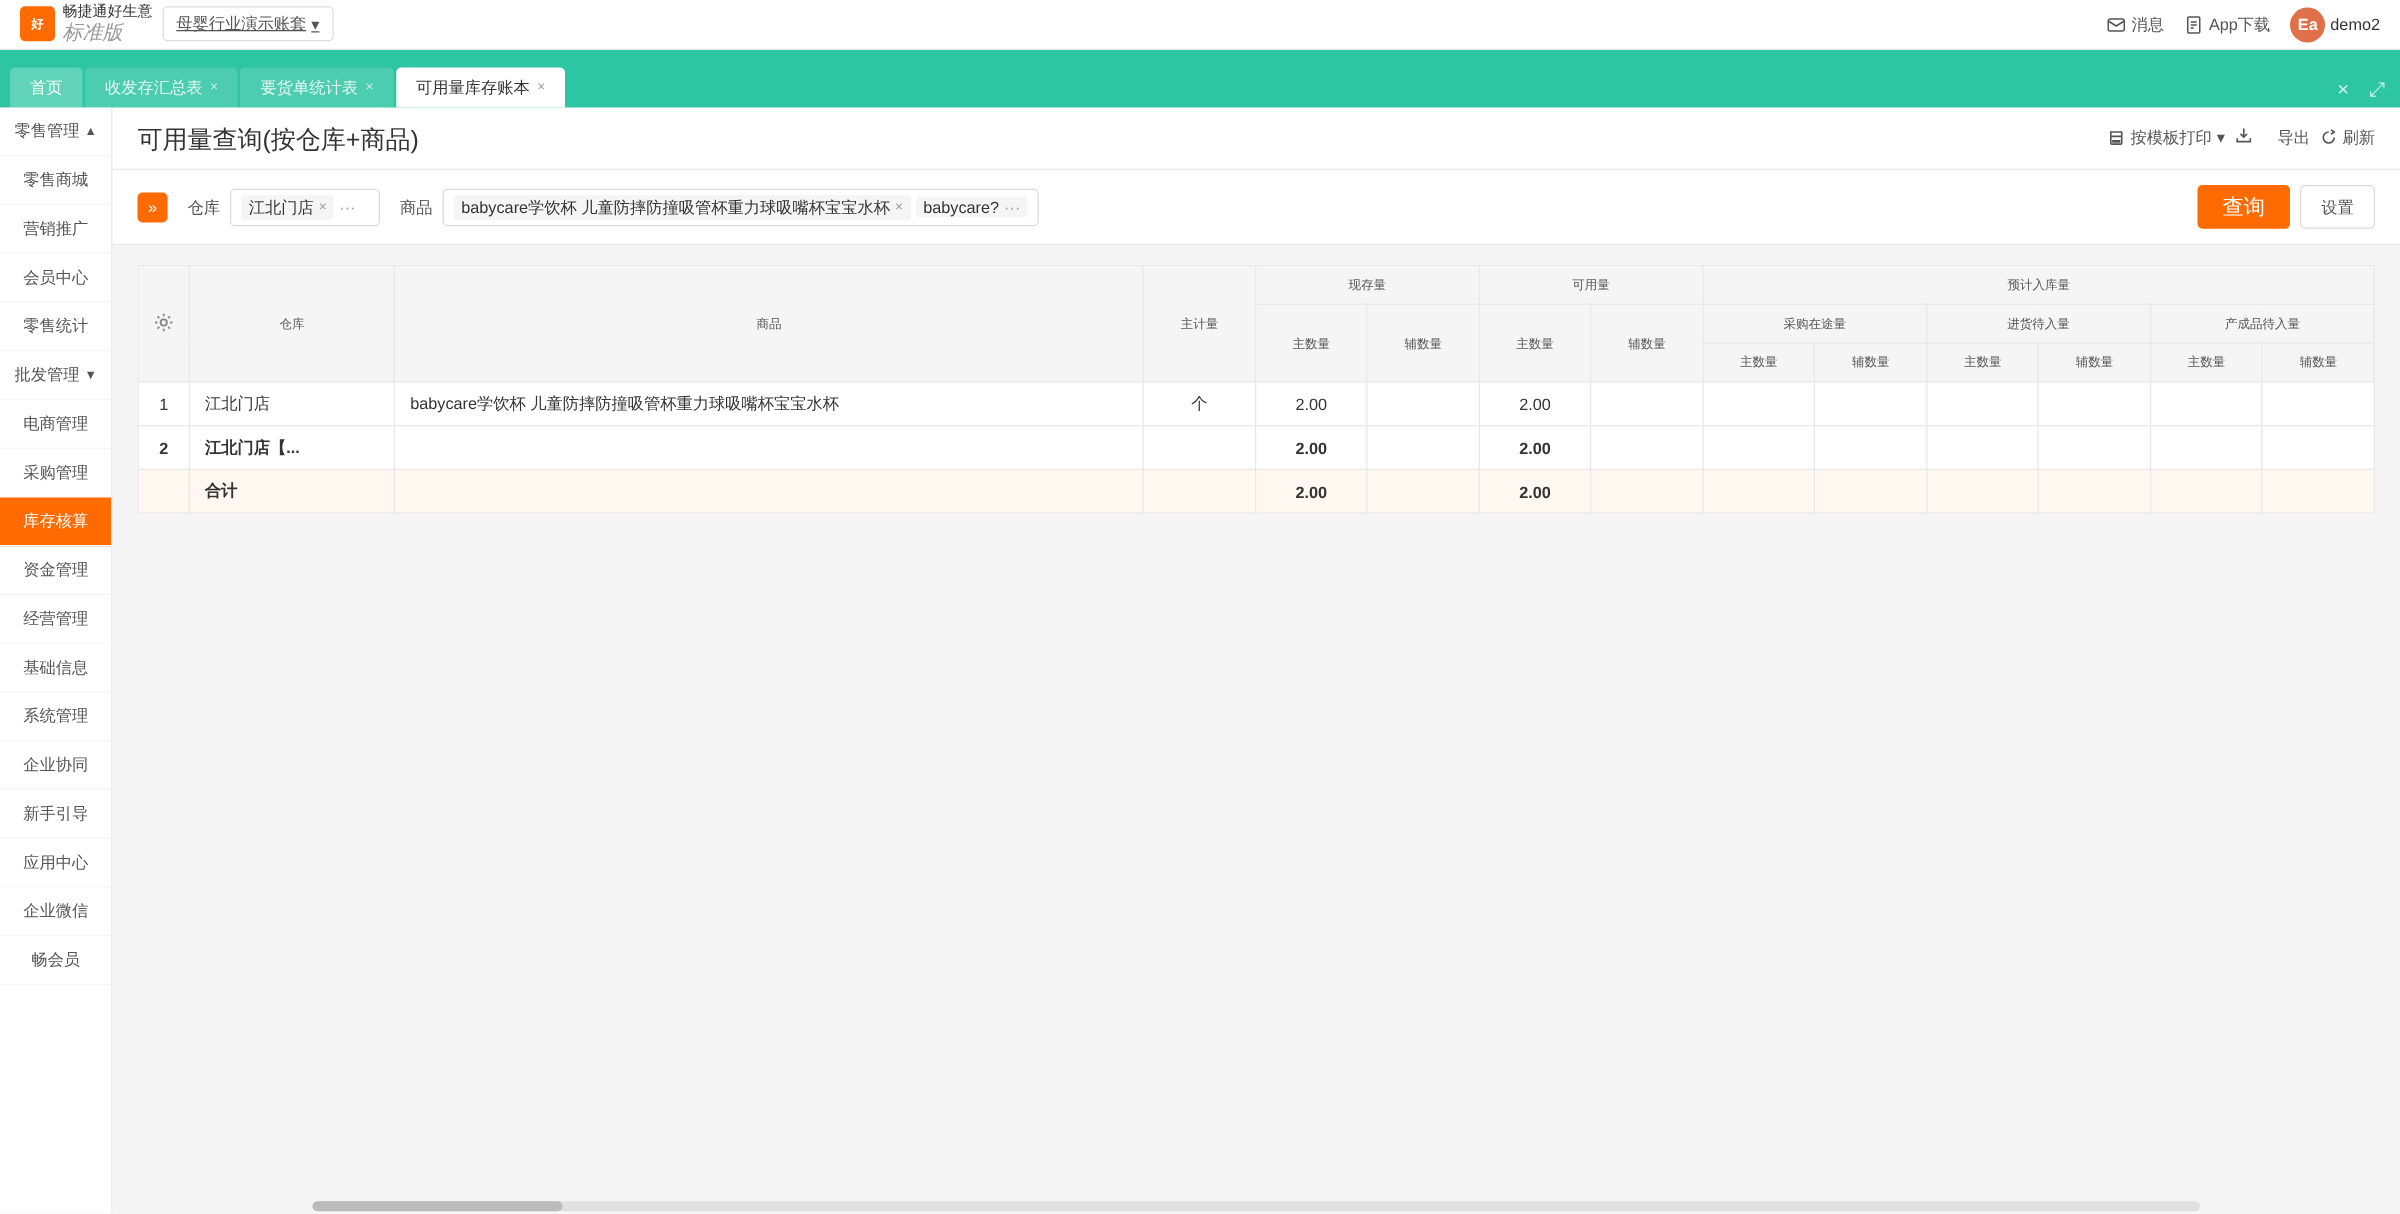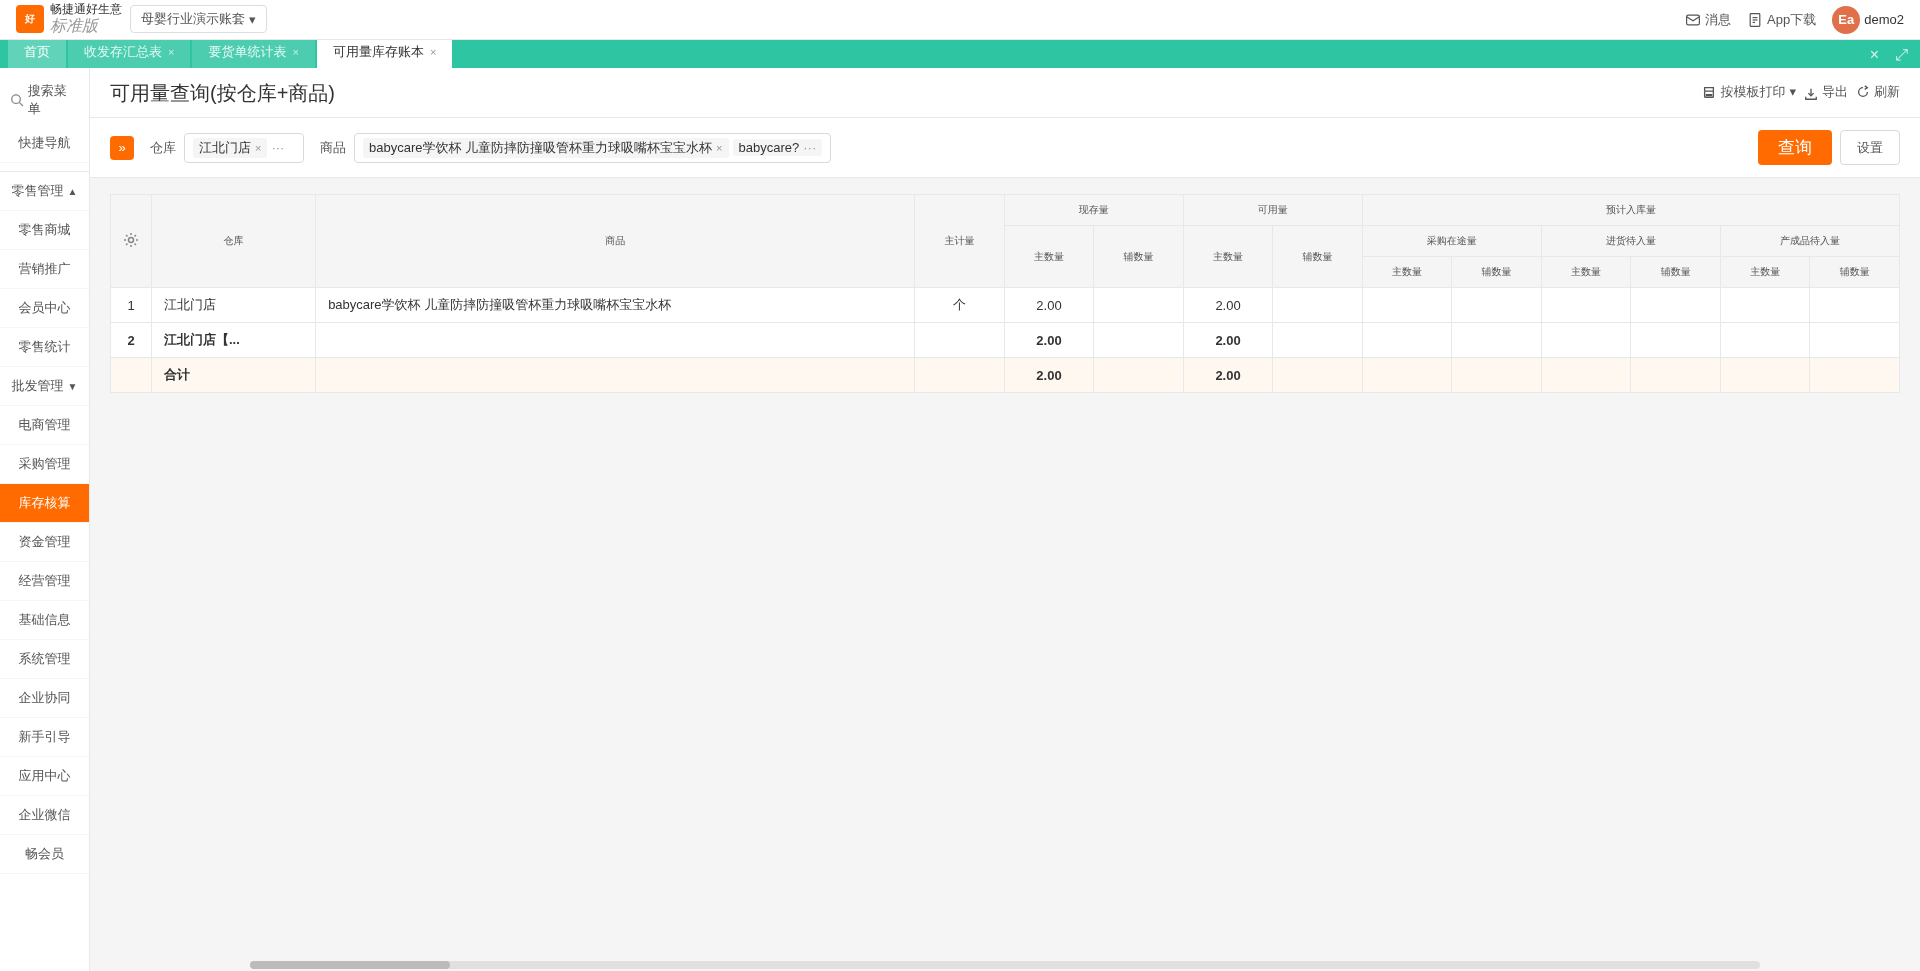--- a/index.html
+++ b/index.html
@@ -19,31 +19,32 @@
     .top-bar-left { display: flex; align-items: center; gap: 8px; }
     .logo-area { display: flex; align-items: center; gap: 6px; }
     .logo-icon { width: 28px; height: 28px; background: #ff6b00; border-radius: 4px; display: flex; align-items: center; justify-content: center; color: #fff; font-size: 10px; font-weight: bold; }
     .logo-text { font-size: 12px; color: #333; line-height: 1.2; }
     .logo-sub { font-size: 16px; color: #999; font-style: italic; }
     .industry-selector {
       display: flex; align-items: center; gap: 4px;
       border: 1px solid #ddd; border-radius: 4px;
       padding: 4px 10px; cursor: pointer; color: #555; font-size: 12px;
       background: #fff;
+      text-decoration: underline;
     }
     .top-bar-right { display: flex; align-items: center; gap: 16px; }
     .top-action { display: flex; align-items: center; gap: 4px; color: #555; cursor: pointer; font-size: 12px; }
     .top-action svg { width: 16px; height: 16px; }
     .avatar { width: 28px; height: 28px; border-radius: 50%; background: #e0704a; display: flex; align-items: center; justify-content: center; color: #fff; font-size: 12px; font-weight: bold; }
     .username { color: #333; font-size: 13px; }
 
     
     .nav-tabs {
       background: #2dc5a2;
-      height: 28px;
+      height: 46px;
       display: flex;
       align-items: flex-end;
       padding: 0 8px;
       gap: 2px;
     }
     .nav-tab {
       height: 32px;
       padding: 0 16px;
       display: flex;
       align-items: center;
@@ -96,21 +97,21 @@
     .content { flex: 1; overflow: auto; display: flex; flex-direction: column; }
     .page-header {
       background: #fff;
       padding: 12px 20px 0;
       border-bottom: 1px solid #e8e8e8;
       display: flex; align-items: center; justify-content: space-between;
     }
     .page-title { font-size: 20px; color: #333; font-weight: 500; padding-bottom: 10px; }
     .page-header-actions { display: flex; align-items: center; gap: 8px; padding-bottom: 14px; }
     .btn-template { display: flex; align-items: center; gap: 4px; color: #555; cursor: pointer; border: none; background: none; font-size: 13px; }
-    .btn-export { display: flex; align-items: flex-end; gap: 4px; color: #555; cursor: pointer; border: none; background: none; font-size: 13px; }
+    .btn-export { display: flex; align-items: flex-start; gap: 20px; color: #555; cursor: pointer; border: none; background: none; font-size: 13px; }
     .btn-refresh { display: flex; align-items: center; gap: 4px; color: #555; cursor: pointer; border: none; background: none; font-size: 13px; }
 
     
     .filter-area {
       background: #fff;
       padding: 12px 20px;
       display: flex;
       align-items: center;
       gap: 16px;
       border-bottom: 1px solid #e8e8e8;
@@ -241,32 +242,20 @@
   </div>
   <div style="margin-left:auto;display:flex;align-items:center;gap:8px;padding-bottom:4px;">
     <span class="nav-win-btn">×</span>
     <span class="nav-win-btn">⤢</span>
   </div>
 </div>
 
 <div class="main-layout">
 
   <div class="sidebar">
-    <div class="sidebar-top">
-      <div class="sidebar-search">
-        <svg width="14" height="14" viewBox="0 0 16 16" fill="none" stroke="#888" stroke-width="1.5">
-            <circle cx="7" cy="7" r="5"></circle>
-            <line x1="11" y1="11" x2="15" y2="15"></line>
-          </svg>
-        <span>搜索菜单</span>
-      </div>
-      <div class="sidebar-item">
-        <span>快捷导航</span>
-      </div>
-    </div>
     <div class="sidebar-nav">
       <div class="sidebar-item has-sub">
         <span>零售管理</span>
         <span class="arrow">▲</span>
       </div>
       <div class="sidebar-item">
         <span>零售商城</span>
       </div>
       <div class="sidebar-item">
         <span>营销推广</span>

